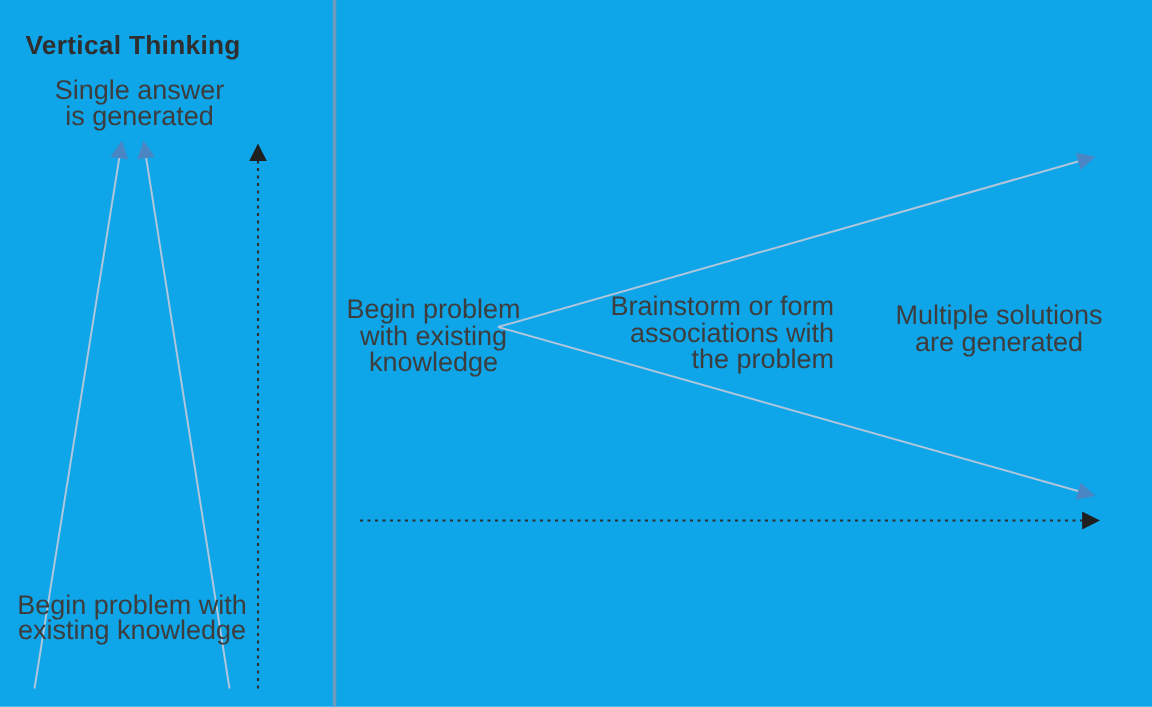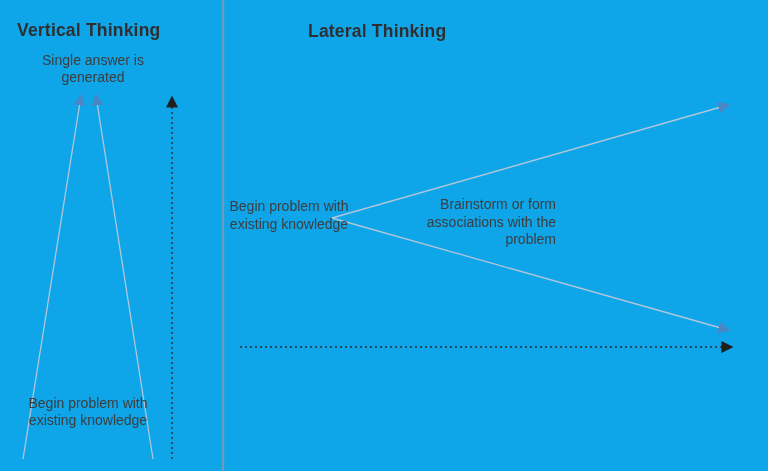--- a/index.html
+++ b/index.html
@@ -22,21 +22,21 @@
     font-size:17.5px;
     font-weight:bold;
     color:#2f2f2f;
     letter-spacing:.2px;
     white-space:nowrap;
   }
   .label{
     position:absolute;
     transform:translateX(-50%);
     text-align:center;
-    font-size:14px;
+    font-size:18px;
     line-height:17px;
     color:#3d3d3d;
   }
   .label.rt{ line-height:17.5px; }
 </style>
 </head>
 <body>
 
 <div class="canvas">
 
@@ -63,20 +63,20 @@
     <line x1="240" y1="347" x2="731" y2="347" stroke-width="1.4" stroke-dasharray="2 3" marker-end="url(#blackHead)" stroke="#2e2e2e"></line>
   </svg>
 
   <div class="title" style="left:17px; top:20px;">Vertical Thinking</div>
 
   <div class="label" style="left:93px; top:52px; width:118px;">Single answer is generated</div>
 
 
   <div class="label" style="left:88px; top:395px; width:158px;">Begin problem with existing knowledge</div>
 
-  <div class="title" style="left:308px; top:21px;">Lateral Thinking</div>
 
   <div class="label rt" style="left:289px; top:198px; width:140px;">Begin problem with existing knowledge</div>
 
   <div class="label rt" style="left:480px; top:196px; width:152px;text-align:right;">Brainstorm or form associations with the problem</div>
 
+  <div class="label rt" style="left:666px; top:202px; width:162px;">Multiple solutions are generated</div>
 
 </div>
 
 </body></html>

